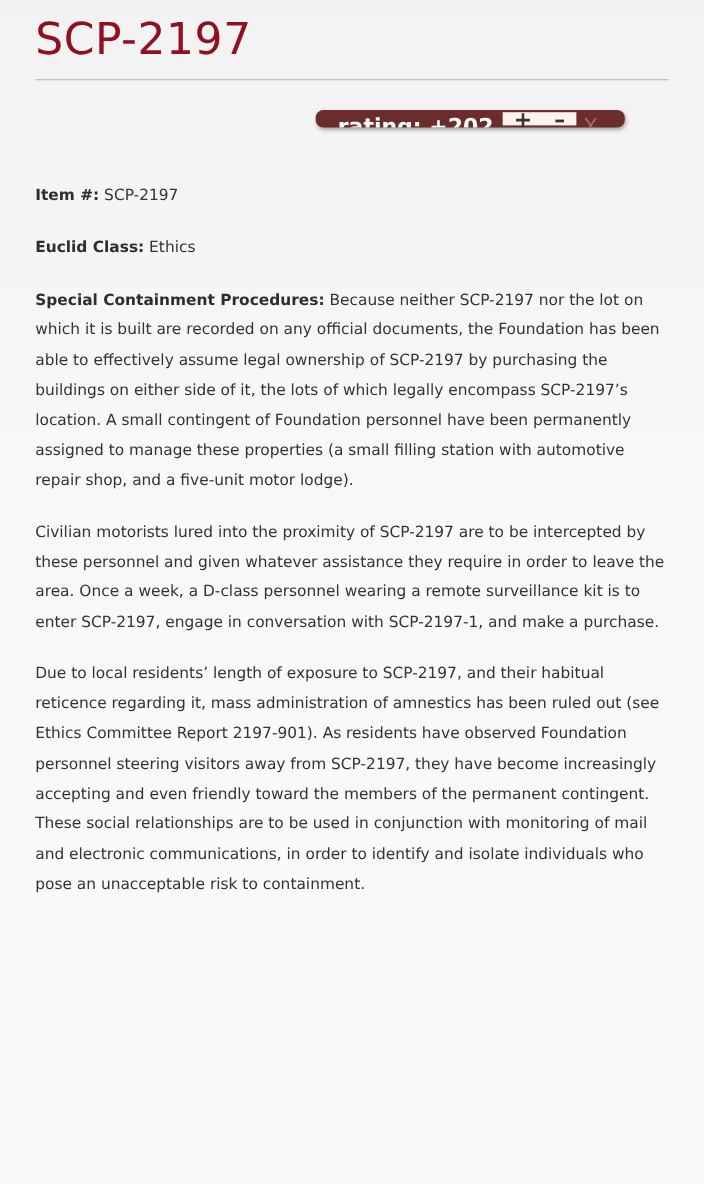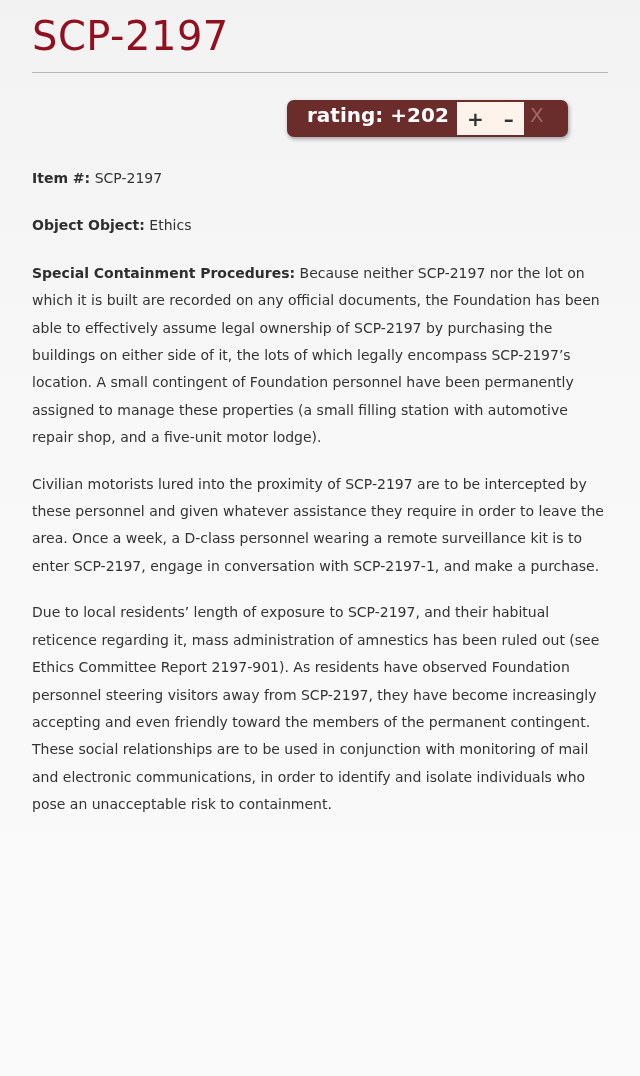--- a/index.html
+++ b/index.html
@@ -39,21 +39,21 @@
       width: 576px;
       height: 0;
       border: 0;
       border-top: 1px solid #b8b8b8;
       margin: 0;
     }
     .rating-box {
       position: absolute;
       left: 287px;
       top: 100px;
-      height: 37px;
+      height: 16px;
       width: 281px;
       border-radius: 7px;
       background: #6b2c2c;
       box-shadow: 1px 2px 4px rgba(0,0,0,0.35);
       display: flex;
       align-items: stretch;
       overflow: hidden;
     }
     .rating-label {
       color: #ffffff;
@@ -118,19 +118,19 @@
     <span class="rating-label">rating: +202</span>
     <span class="rating-buttons">
       <span class="rate-btn rate-up">+</span>
       <span class="rate-btn rate-down">–</span>
     </span>
     <span class="rate-cancel">X</span>
   </div>
 
   <div class="content">
     <p class="p-item"><b>Item #:</b><span> SCP-2197</span></p>
-    <p class="p-class"><b>Object Object:</b><span> Ethics</span></p>
+    <p class="p-class"><b>Euclid Class:</b><span> Ethics</span></p>
     <p><b>Special Containment Procedures:</b><span> Because neither SCP-2197 nor the lot on which it is built are recorded on any official documents, the Foundation has been able to effectively assume legal ownership of SCP-2197 by purchasing the buildings on either side of it, the lots of which legally encompass SCP-2197’s location. A small contingent of Foundation personnel have been permanently assigned to manage these properties (a small filling station with automotive repair shop, and a five-unit motor lodge).</span></p>
     <p>Civilian motorists lured into the proximity of SCP-2197 are to be intercepted by these personnel and given whatever assistance they require in order to leave the area. Once a week, a D-class personnel wearing a remote surveillance kit is to enter SCP-2197, engage in conversation with SCP-2197-1, and make a purchase.</p>
     <p>Due to local residents’ length of exposure to SCP-2197, and their habitual reticence regarding it, mass administration of amnestics has been ruled out (see Ethics Committee Report 2197-901). As residents have observed Foundation personnel steering visitors away from SCP-2197, they have become increasingly accepting and even friendly toward the members of the permanent contingent. These social relationships are to be used in conjunction with monitoring of mail and electronic communications, in order to identify and isolate individuals who pose an unacceptable risk to containment.</p>
   </div>
 
 </div>
 
 </body></html>

